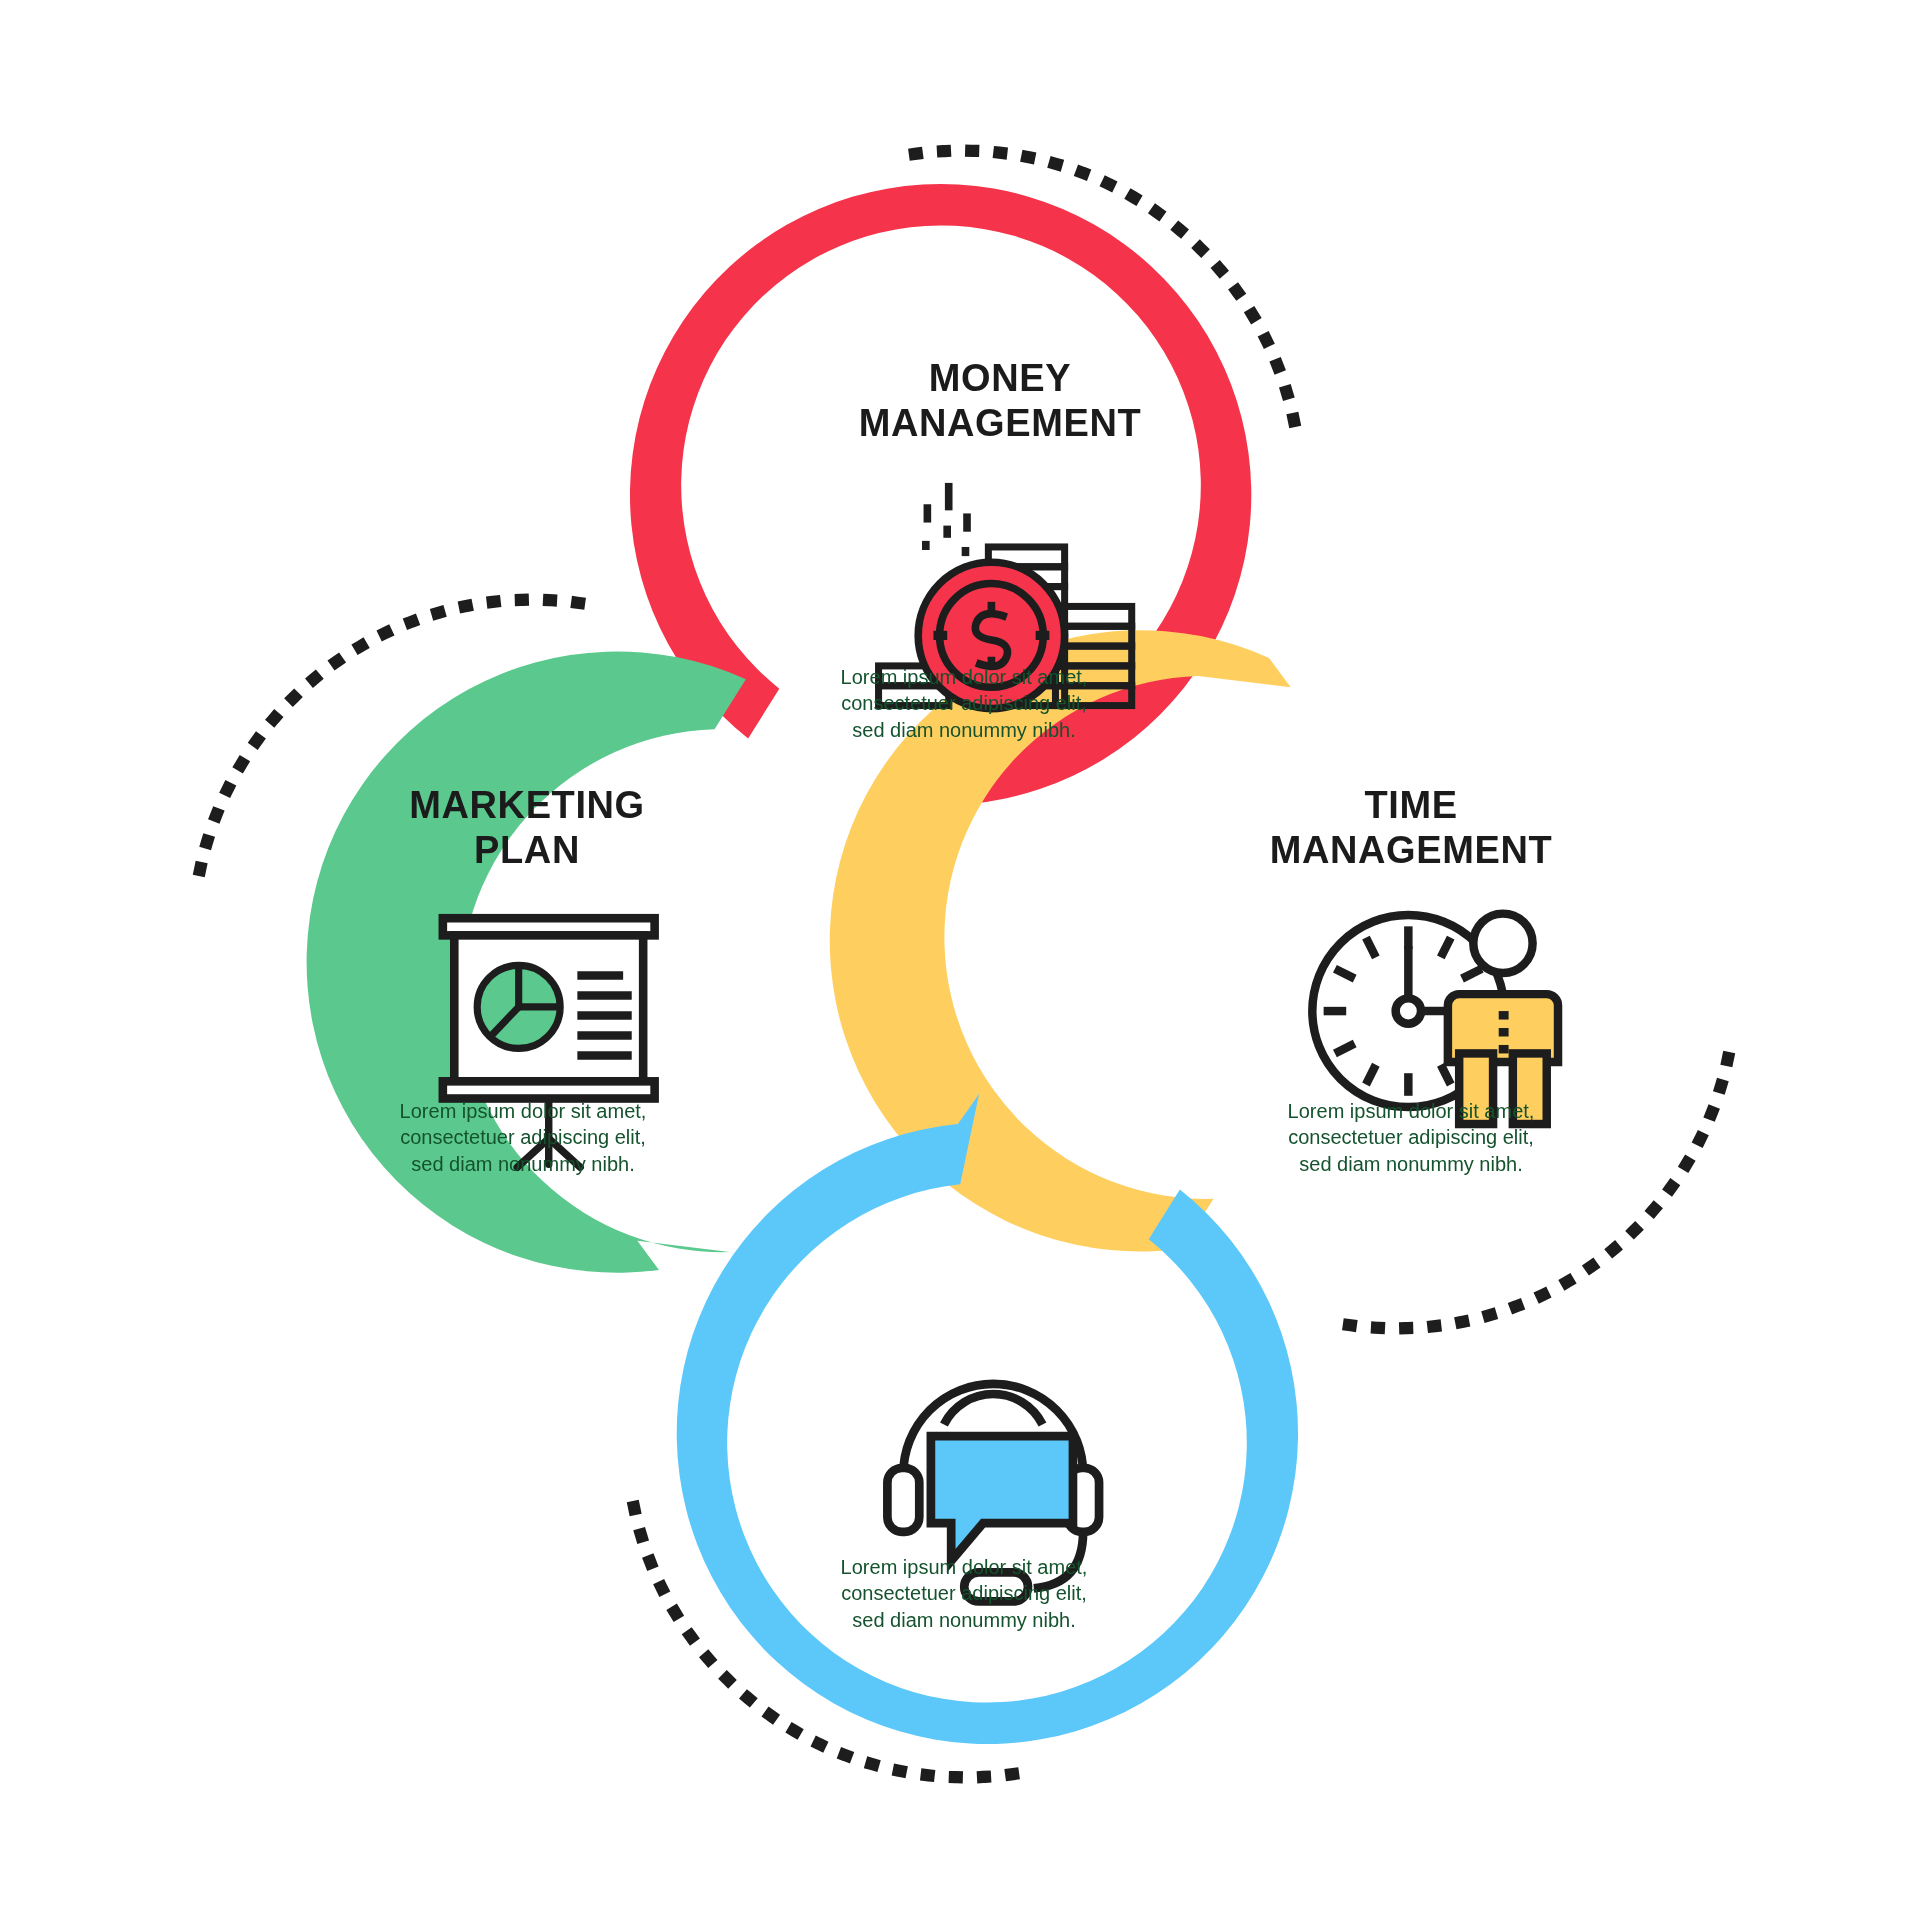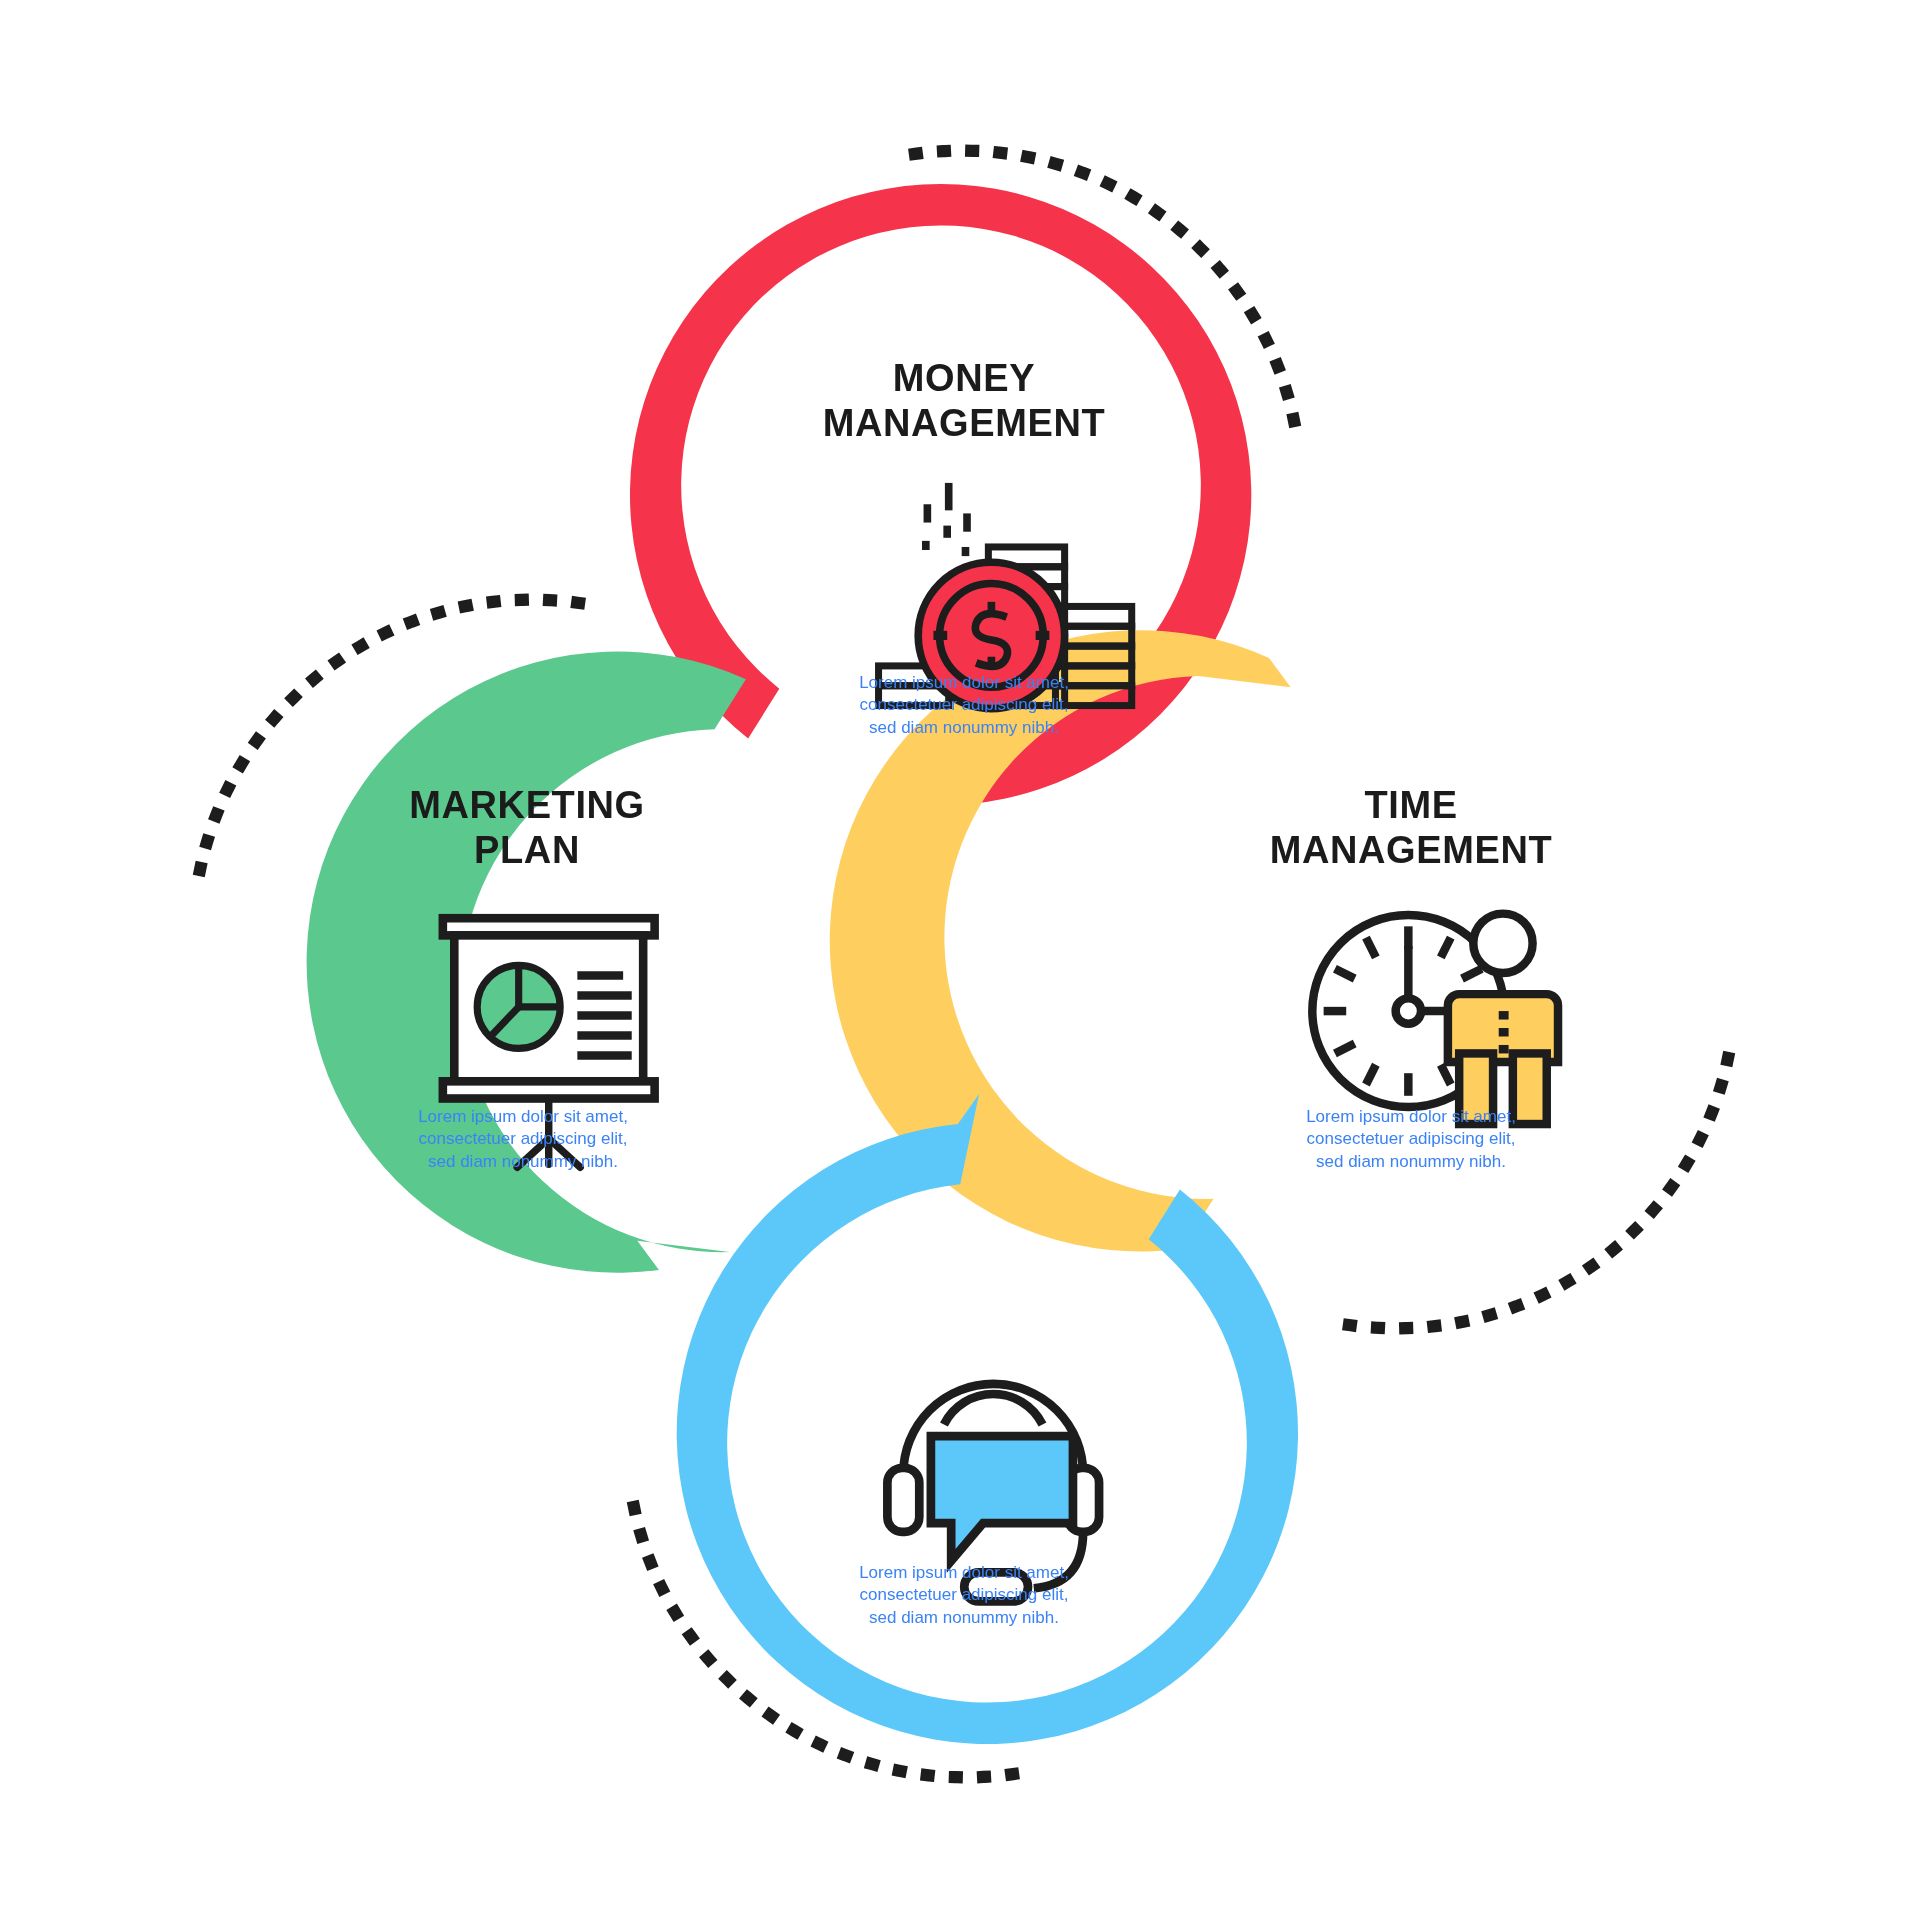--- a/index.html
+++ b/index.html
@@ -23,25 +23,25 @@
     font-size:38px;
     letter-spacing:0.6px;
     line-height:1.18;
     color:#1b1b1b;
     white-space:pre-line;
     margin:0;
   }
   .node-body{
     font-family:"Liberation Sans", sans-serif;
     font-weight:400;
-    font-size:17px;
+    font-size:20px;
     line-height:1.32;
-    color:#3b82f6;
+    color:#14532d;
     white-space:pre-line;
-    margin:16px;
+    margin:8px;
   }
 </style>
 </head>
 <body>
 
 <div id="stage">
 
   <svg id="svgroot" viewBox="0 0 2048 2048" xmlns="http://www.w3.org/2000/svg">
 
     <g>
@@ -190,21 +190,21 @@
       <rect x="127" y="84" width="22" height="44" rx="10" fill="#ffffff" stroke="#1d1d1d" stroke-width="6"></rect>
 
       <path d="M 138 128 q 0 36 -34 39" fill="none" stroke="#1d1d1d" stroke-width="6"></path>
       <rect x="56" y="156" width="44" height="20" rx="10" fill="#ffffff" stroke="#1d1d1d" stroke-width="6"></rect>
 
       <path d="M 33 62 h 98 v 60 h -62 l -22 26 v -26 h -14 z" fill="#5cc8fa" stroke="#1d1d1d" stroke-width="6" stroke-linejoin="miter"></path>
     </g>
 
   </svg>
 
-  <div class="node-text" style="left:738px; top:356px; width:452px;">
+  <div class="node-text" style="left:774px; top:356px; width:452px;">
     <div class="node-title">MONEY
 MANAGEMENT</div>
   </div>
   <div class="node-text" style="left:738px; top:656px; width:452px;">
     <div class="node-body">Lorem ipsum dolor sit amet,
 consectetuer adipiscing elit,
 sed diam nonummy nibh.</div>
   </div>
 
   <div class="node-text" style="left:315px; top:783px; width:424px;">

